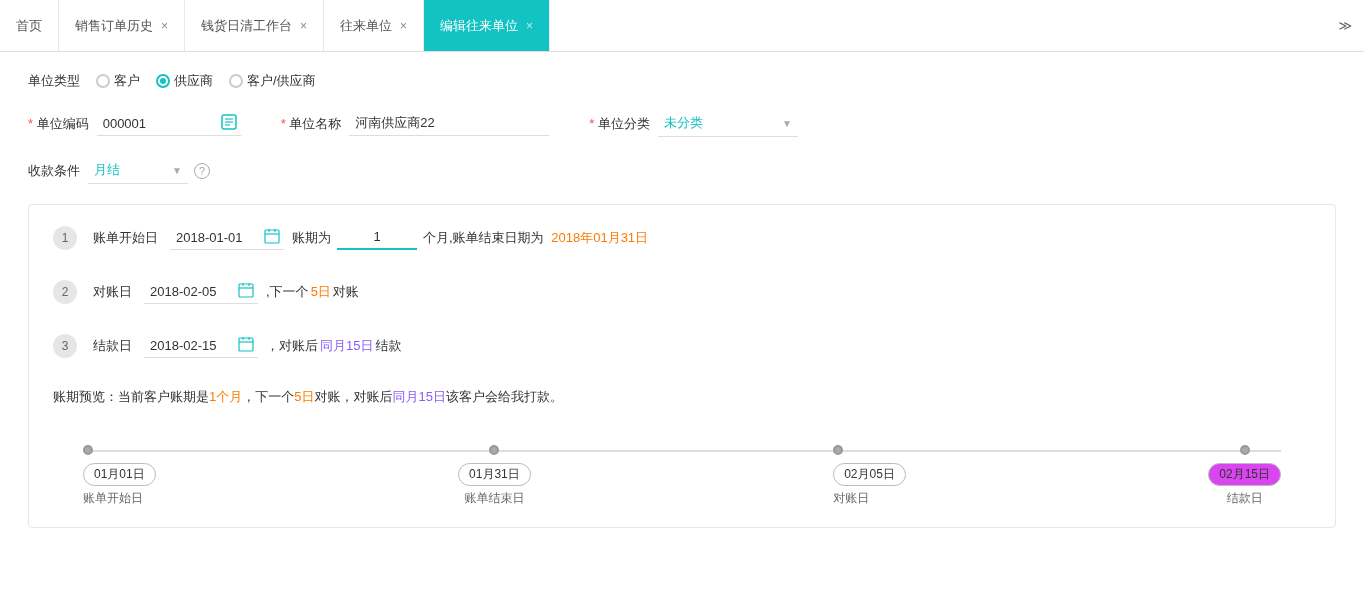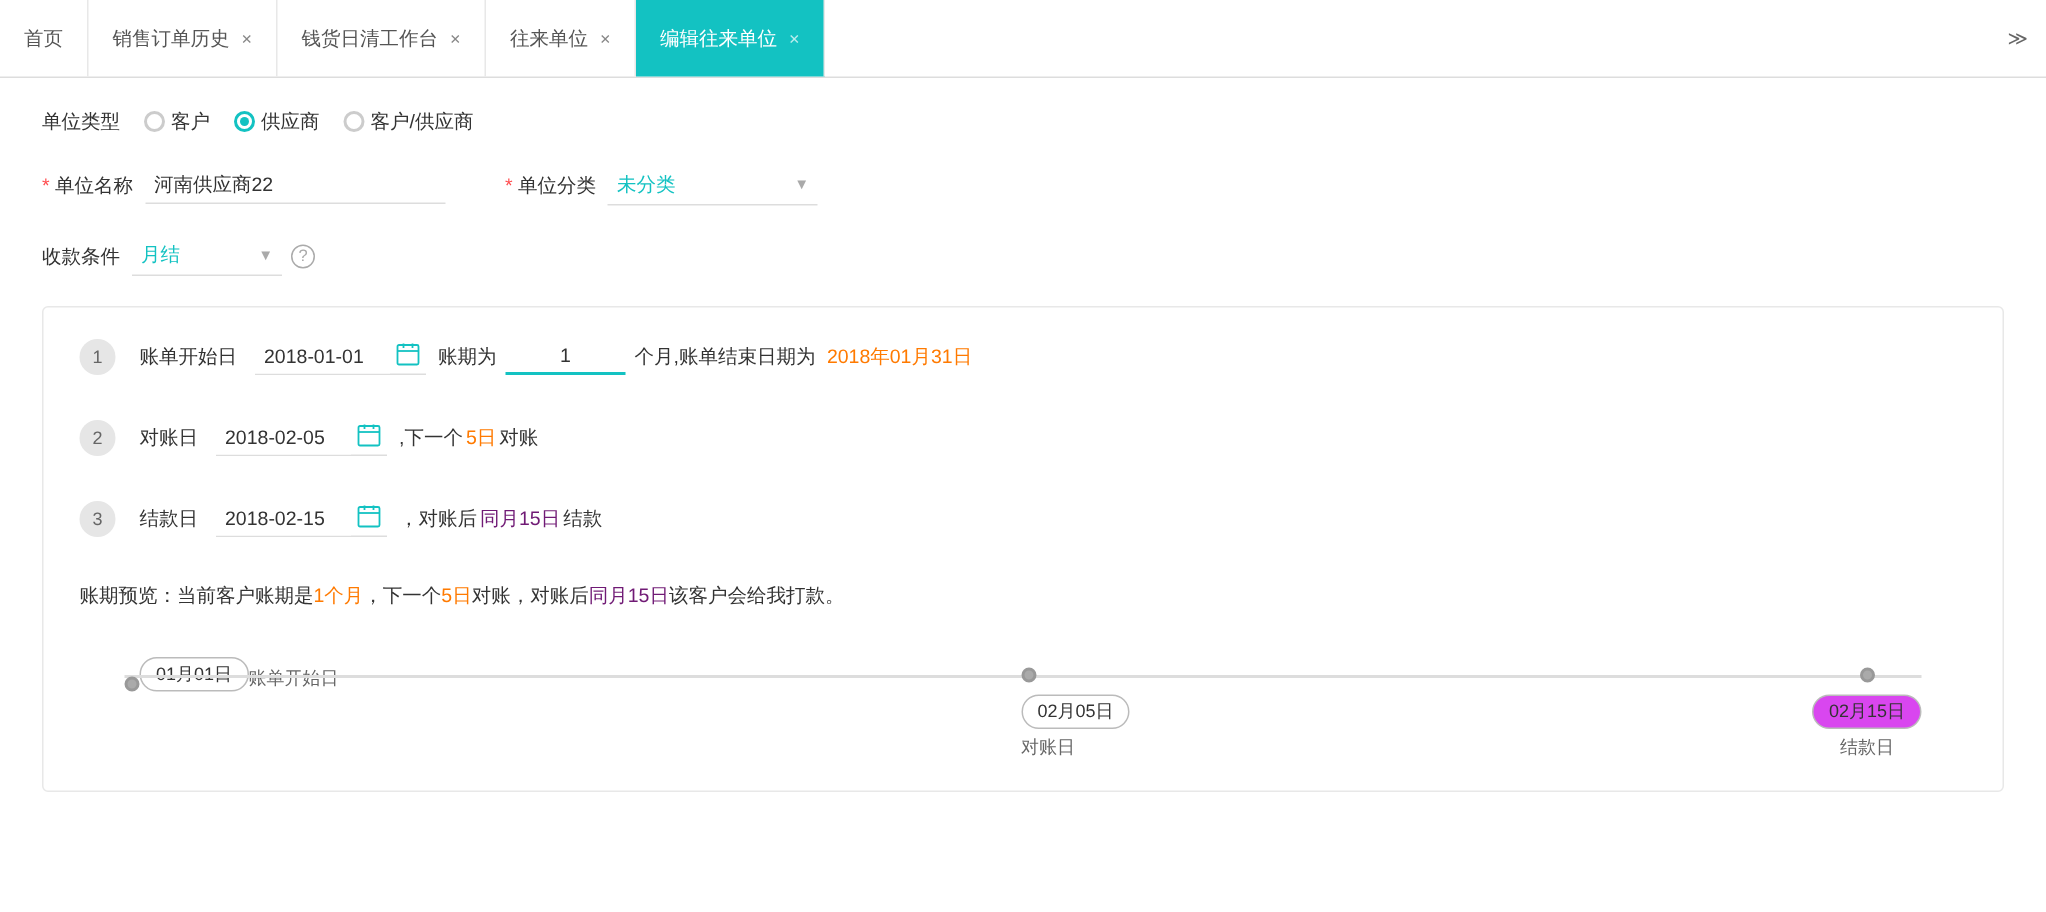--- a/index.html
+++ b/index.html
@@ -207,21 +207,21 @@
     }
 
     .row-desc {
       font-size: 13px;
       color: #333;
       display: flex;
       align-items: center;
       gap: 2px;
     }
     .highlight-orange { color: #ff7a00; font-weight: 500; }
-    .highlight-green { color: #701a75; font-weight: 500; }
+    .highlight-green { color: #8b5cf6; font-weight: 500; }
 
     .period-input {
       border: none;
       border-bottom: 2px solid #13c2c2;
       outline: none;
       width: 80px;
       padding: 4px 6px;
       font-size: 13px;
       color: #333;
       text-align: center;
@@ -295,20 +295,34 @@
         <label class="radio-item">
           <div class="radio-circle"></div>
           <span>客户/供应商</span>
         </label>
       </div>
     </div>
   </div>
 
   <div class="form-row">
     <div class="form-field">
+      <span class="field-label required">单位编码</span>
+      <div class="input-with-icon">
+        <input type="text" style="width: 100px;" value="000001">
+        <span class="icon-btn">
+          <svg width="16" height="16" viewBox="0 0 16 16" fill="none">
+              <rect x="1" y="1" width="14" height="14" rx="2" stroke="#13c2c2" stroke-width="1.5"></rect>
+              <line x1="4" y1="5" x2="12" y2="5" stroke="#13c2c2" stroke-width="1.2"></line>
+              <line x1="4" y1="8" x2="12" y2="8" stroke="#13c2c2" stroke-width="1.2"></line>
+              <line x1="4" y1="11" x2="9" y2="11" stroke="#13c2c2" stroke-width="1.2"></line>
+            </svg>
+        </span>
+      </div>
+    </div>
+    <div class="form-field">
       <span class="field-label required">单位名称</span>
       <input type="text" class="text-input" style="width: 200px;" value="河南供应商22">
     </div>
     <div class="form-field">
       <span class="field-label required">单位分类</span>
       <div class="select-field">
         <span class="select-value">未分类</span>
         <span class="select-arrow">▼</span>
       </div>
     </div>
@@ -401,26 +415,31 @@
     <div class="preview-text">
       <span>账期预览：当前客户账期是</span><span class="highlight-orange">1个月</span><span>，下一个</span><span class="highlight-orange">5日</span><span>对账，对账后</span><span class="highlight-green">同月15日</span><span>该客户会给我打款。</span>
     </div>
 
     <div style="position: relative; padding: 0 30px; margin-top: 10px;">
 
       <div style="position: absolute; top: 20px; left: 30px; right: 30px; height: 2px; background: #ddd;"></div>
 
       <div style="display: flex; justify-content: space-between; align-items: flex-start;">
 
-        <div style="display:flex;flex-direction:row;align-items:flex-end;">
+        <div style="display:flex;flex-direction:column;align-items:flex-start;">
           <div style="width:10px;height:10px;border-radius:50%;background:#aaa;border:2px solid #999;z-index:1;position:relative;margin-top:15px;"></div>
           <div style="border:1px solid #bbb;border-radius:20px;padding:2px 10px;font-size:12px;color:#333;background:#fff;margin-top:8px;">01月01日</div>
           <div style="font-size:12px;color:#666;margin-top:4px;">账单开始日</div>
         </div>
 
+        <div style="display:flex;flex-direction:column;align-items:center;">
+          <div style="width:10px;height:10px;border-radius:50%;background:#aaa;border:2px solid #999;z-index:1;position:relative;margin-top:15px;"></div>
+          <div style="border:1px solid #bbb;border-radius:20px;padding:2px 10px;font-size:12px;color:#333;background:#fff;margin-top:8px;">01月31日</div>
+          <div style="font-size:12px;color:#666;margin-top:4px;">账单结束日</div>
+        </div>
 
         <div style="display:flex;flex-direction:column;align-items:flex-start;">
           <div style="width:10px;height:10px;border-radius:50%;background:#aaa;border:2px solid #999;z-index:1;position:relative;margin-top:15px;"></div>
           <div style="border:1px solid #bbb;border-radius:20px;padding:2px 10px;font-size:12px;color:#333;background:#fff;margin-top:8px;">02月05日</div>
           <div style="font-size:12px;color:#666;margin-top:4px;">对账日</div>
         </div>
 
         <div style="display:flex;flex-direction:column;align-items:center;">
           <div style="width:10px;height:10px;border-radius:50%;background:#aaa;border:2px solid #999;z-index:1;position:relative;margin-top:15px;"></div>
           <div style="border:1px solid #bbb;border-radius:20px;padding:2px 10px;font-size:12px;color:#333;background:#d946ef;margin-top:8px;">02月15日</div>

